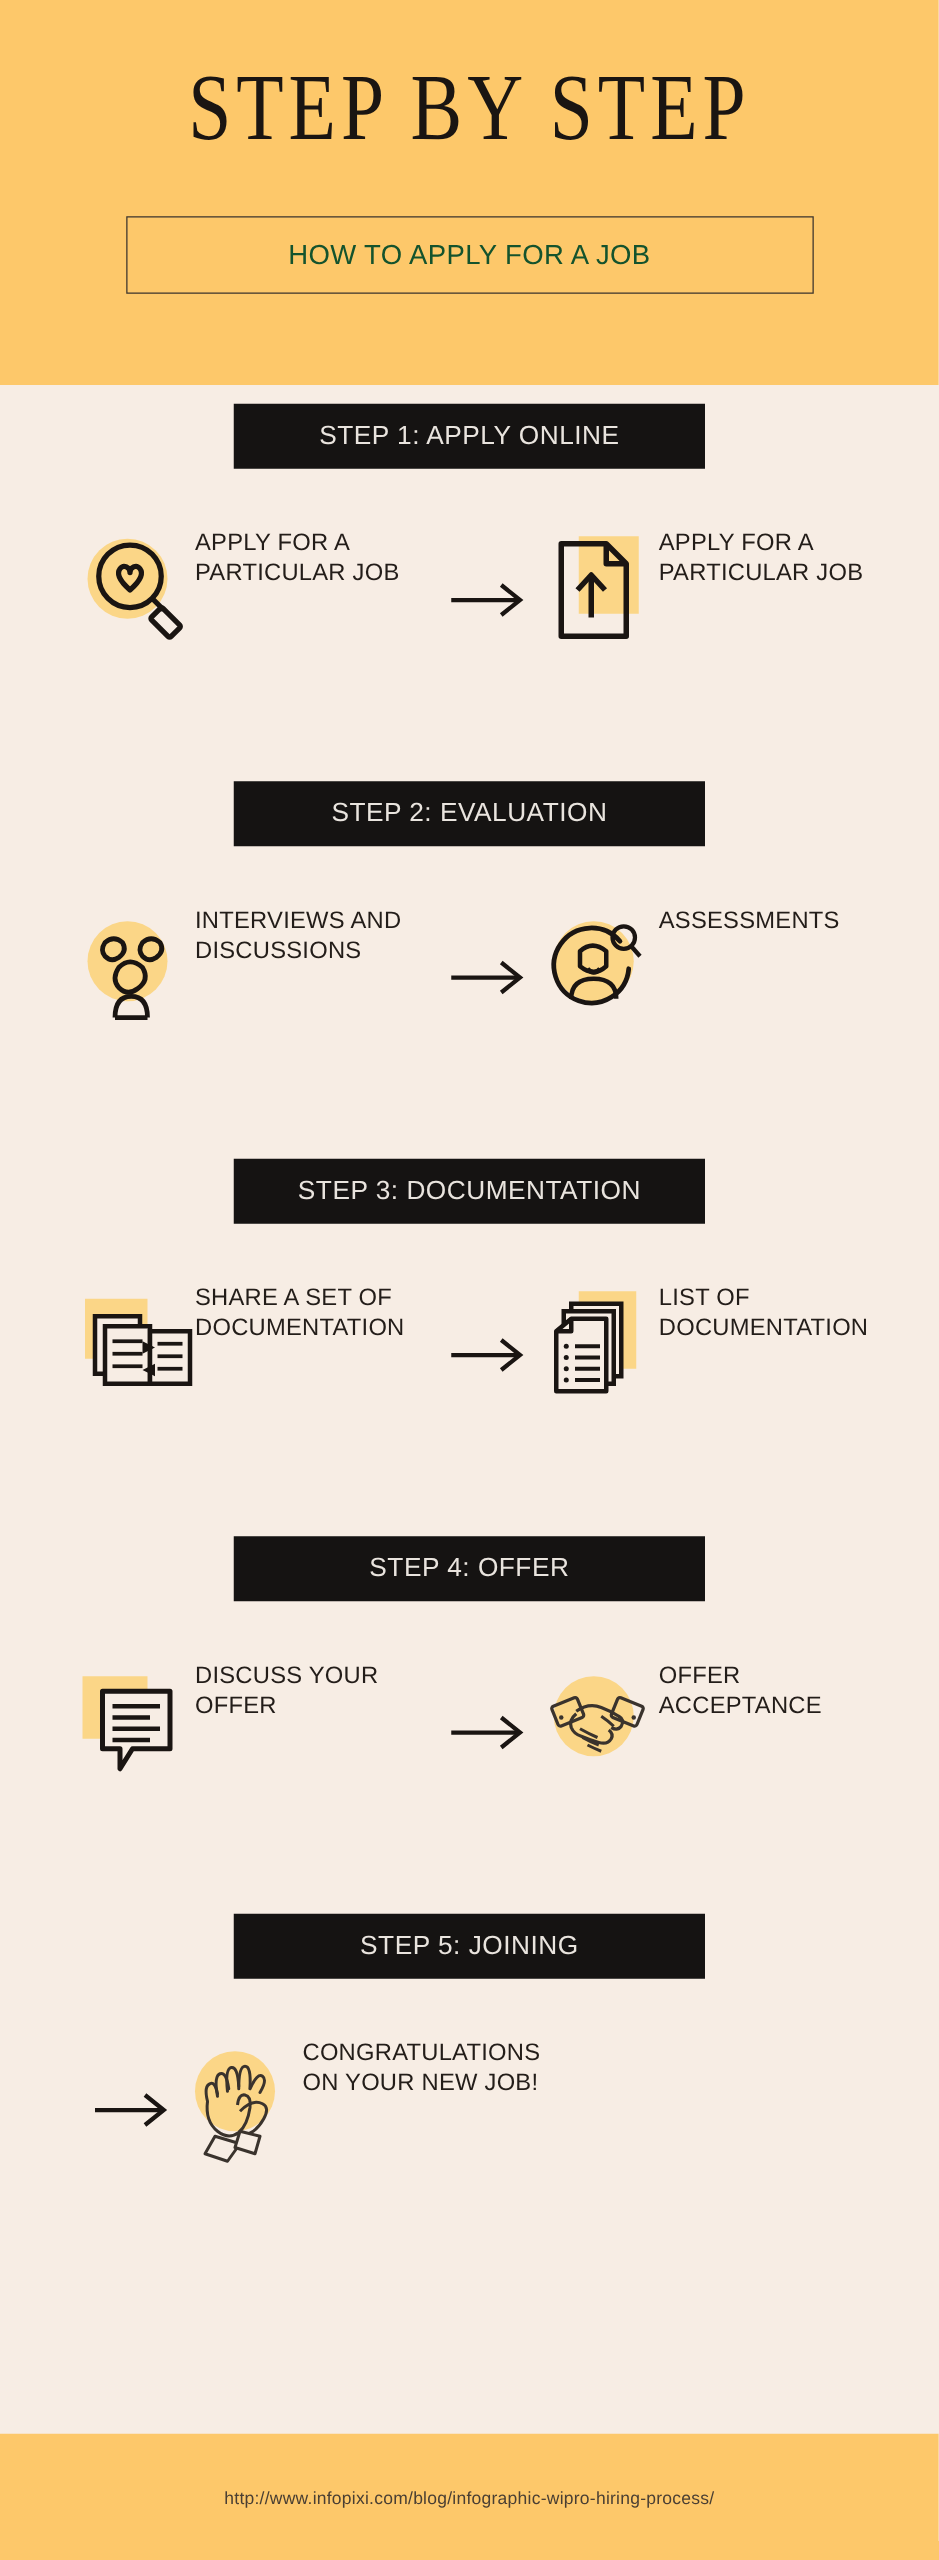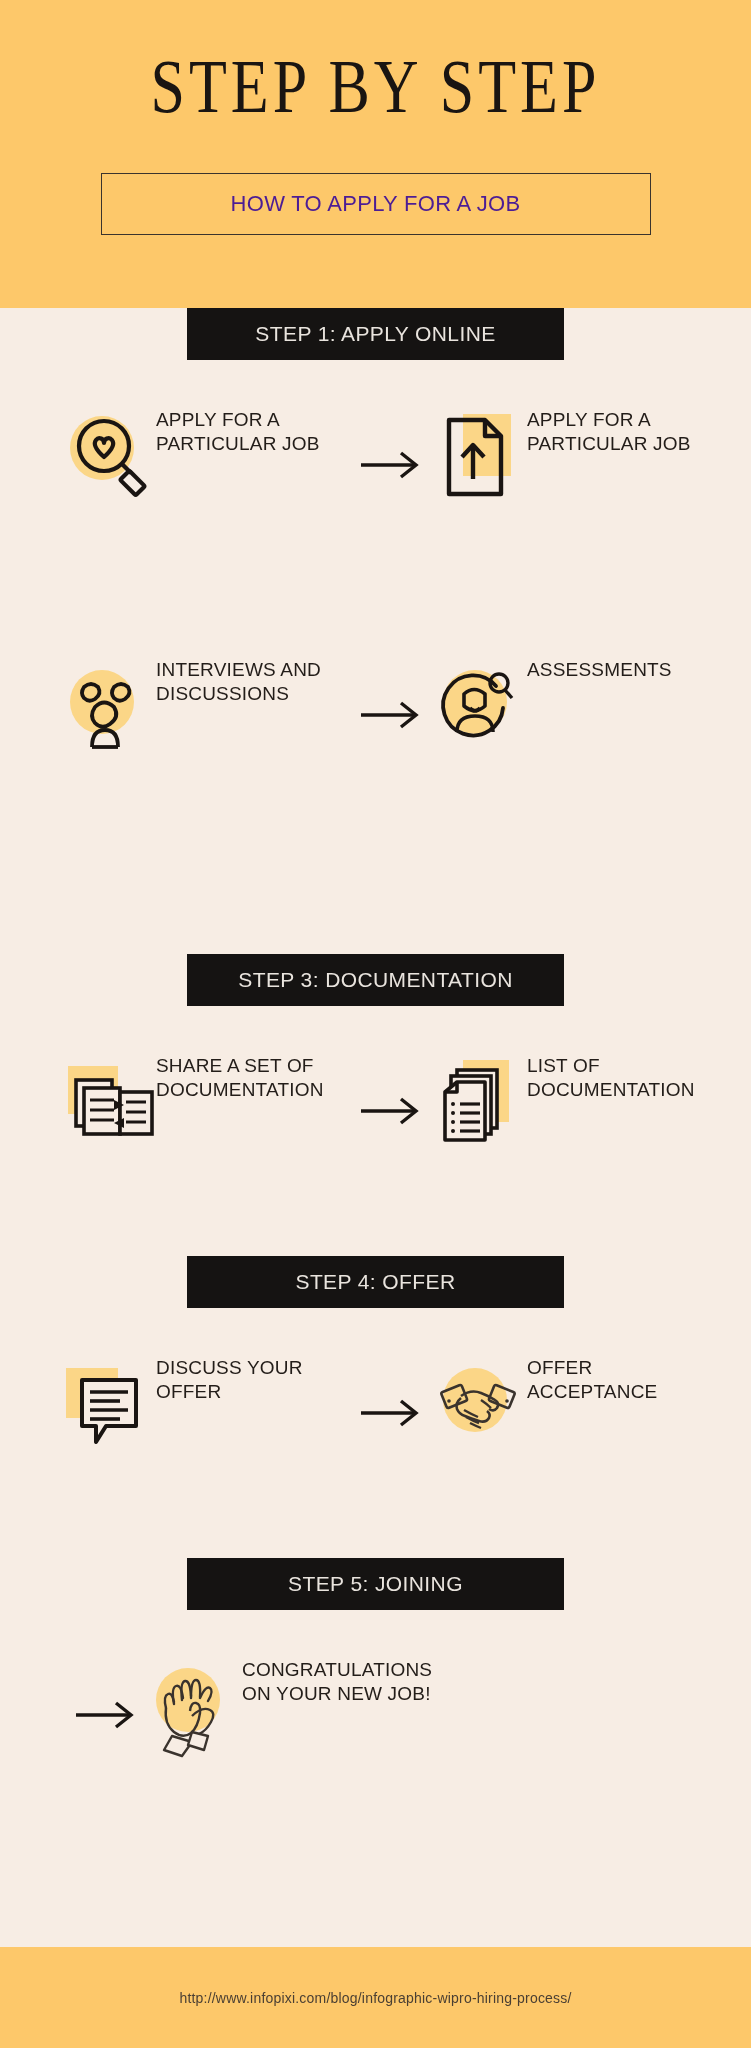--- a/index.html
+++ b/index.html
@@ -42,26 +42,27 @@
     height: 62px;
     border: 1.5px solid #3a332d;
     display: flex;
     align-items: center;
     justify-content: center;
     box-sizing: border-box;
   }
   .subtitle-text {
     font-size: 22px;
     letter-spacing: 0.3px;
-    color: #4c1d95;
+    color: #14532d;
   }
 
   
   .steps {
     position: relative;
+    margin-top: 15px;
   }
   .step-block {
     position: relative;
     height: 302px;
   }
   .step-bar {
     width: 377px;
     height: 52px;
     background: #151312;
     margin: 0 auto;
@@ -182,20 +183,23 @@
             <polyline points="29,55 40,43 51,55" fill="none" stroke="#1a1512" stroke-width="4.4" stroke-linejoin="round"></polyline>
           </svg>
         </div>
         <div class="cell-label">APPLY FOR A
 PARTICULAR JOB</div>
       </div>
     </div>
   </div>
 
   <div class="step-block">
+    <div class="step-bar">
+      <span class="step-bar-label">STEP 2: EVALUATION</span>
+    </div>
     <div class="row">
       <div class="cell">
         <div class="icon-wrap">
           <svg width="92" height="108" viewBox="0 0 92 108">
             <circle cx="40" cy="50" r="32" fill="#fbd687"></circle>
             <path d="M22 35 q7 -6 14 0 q4 7 -3 12 q-6 4 -11 -1 q-4 -5 0 -11 Z" fill="none" stroke="#1a1512" stroke-width="3.8" stroke-linejoin="round"></path>
             <path d="M52 35 q7 -6 14 0 q4 7 -3 12 q-6 4 -11 -1 q-4 -5 0 -11 Z" fill="none" stroke="#1a1512" stroke-width="3.8" stroke-linejoin="round"></path>
             <path d="M33 55 q9 -9 19 0 q6 10 -4 17 q-8 6 -15 -1 q-6 -7 0 -16 Z" fill="none" stroke="#1a1512" stroke-width="3.8" stroke-linejoin="round"></path>
             <path d="M30 95 q0 -17 13 -17 q13 0 13 17" fill="none" stroke="#1a1512" stroke-width="3.8" stroke-linejoin="round"></path>
             <line x1="30" y1="95" x2="56" y2="95" stroke="#1a1512" stroke-width="3.8"></line>

